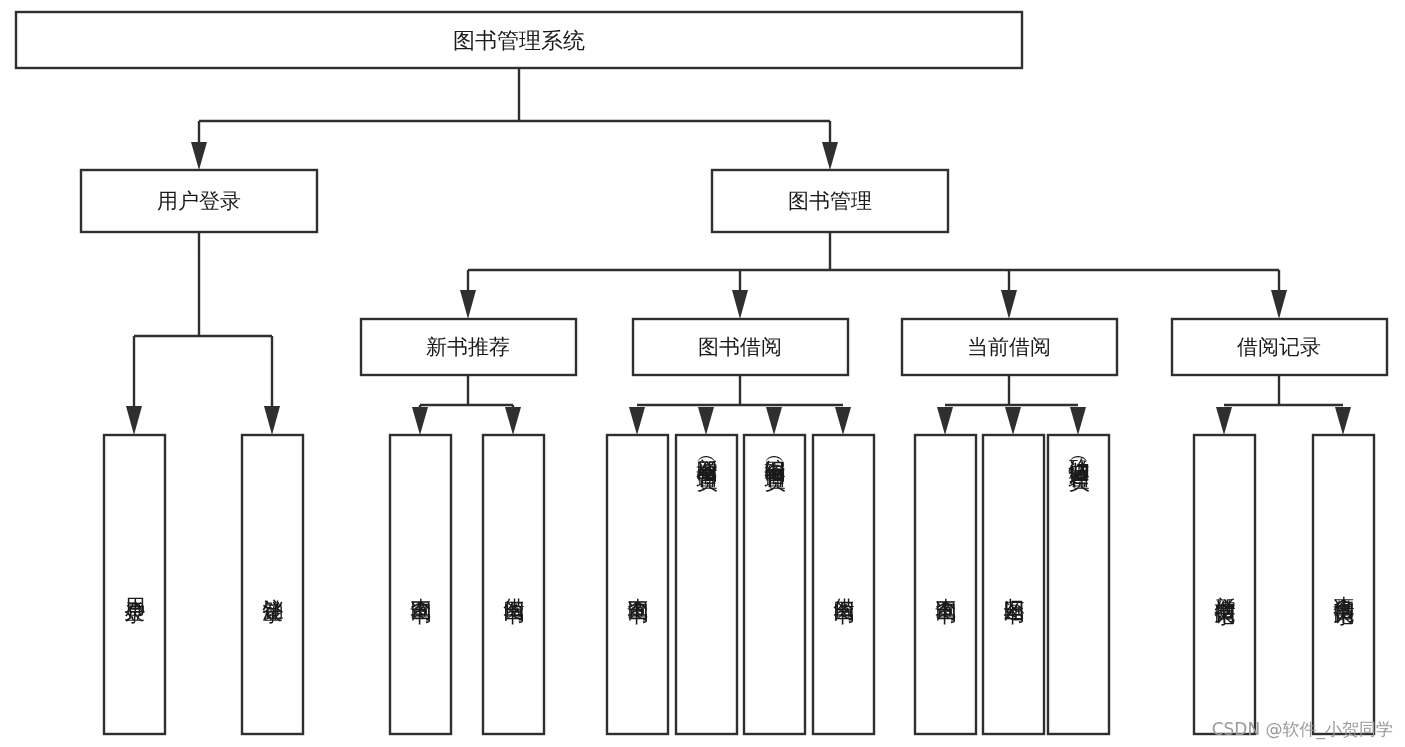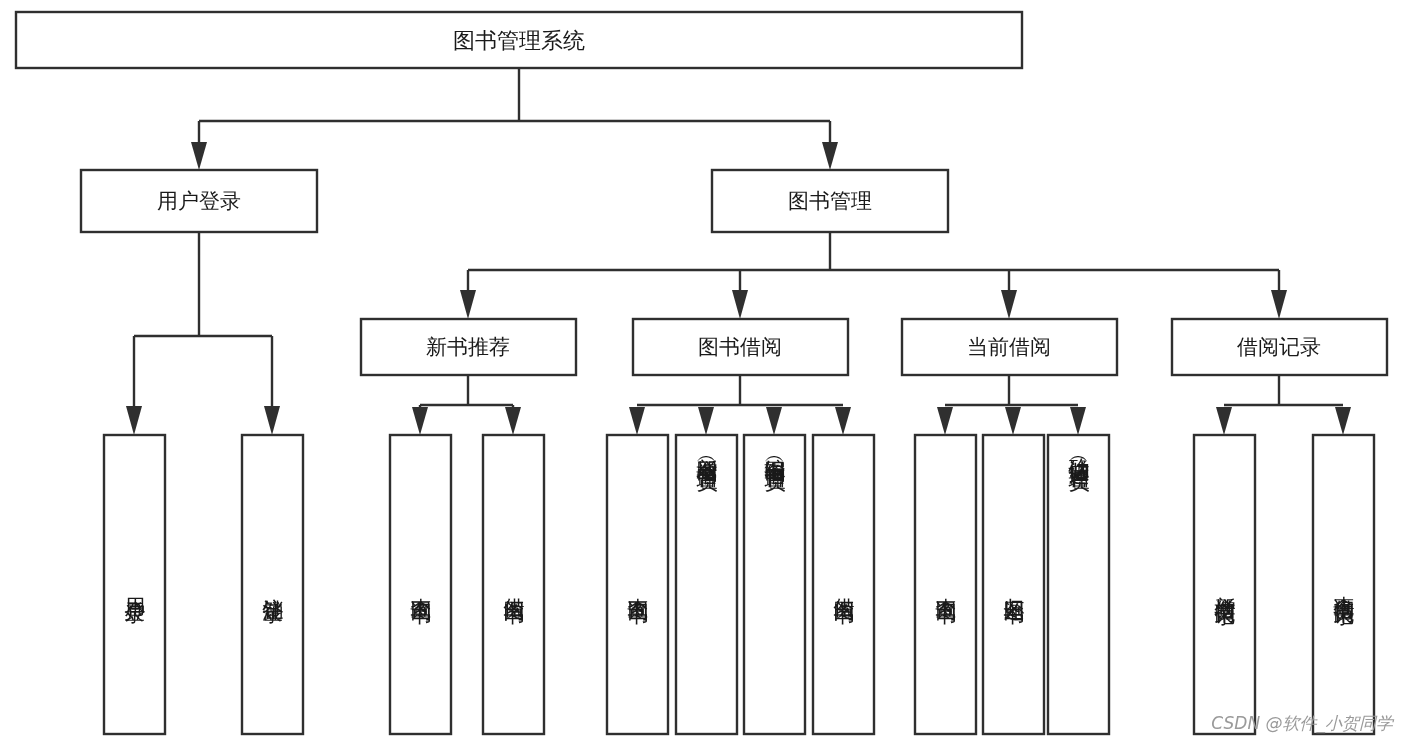--- a/index.html
+++ b/index.html
@@ -67,26 +67,25 @@
     font-family: "DejaVu Sans", "Liberation Sans", sans-serif;
     font-size: 21px;
     line-height: 1.0;
     color: #1a1a1a;
     letter-spacing: 2px;
     white-space: nowrap;
   }
   .watermark {
     position: absolute;
     right: 12px;
-    bottom: 12px;
+    bottom: 6px;
     font-family: "DejaVu Sans", "Liberation Sans", sans-serif;
     font-size: 17px;
     color: #9a9a9a;
     white-space: nowrap;
-    font-style: italic;
   }
 </style>
 </head>
 <body>
 
 <div id="diagram-root">
 
   <svg class="diagram-canvas" viewBox="0 0 1405 747" xmlns="http://www.w3.org/2000/svg">
 
     <g>

